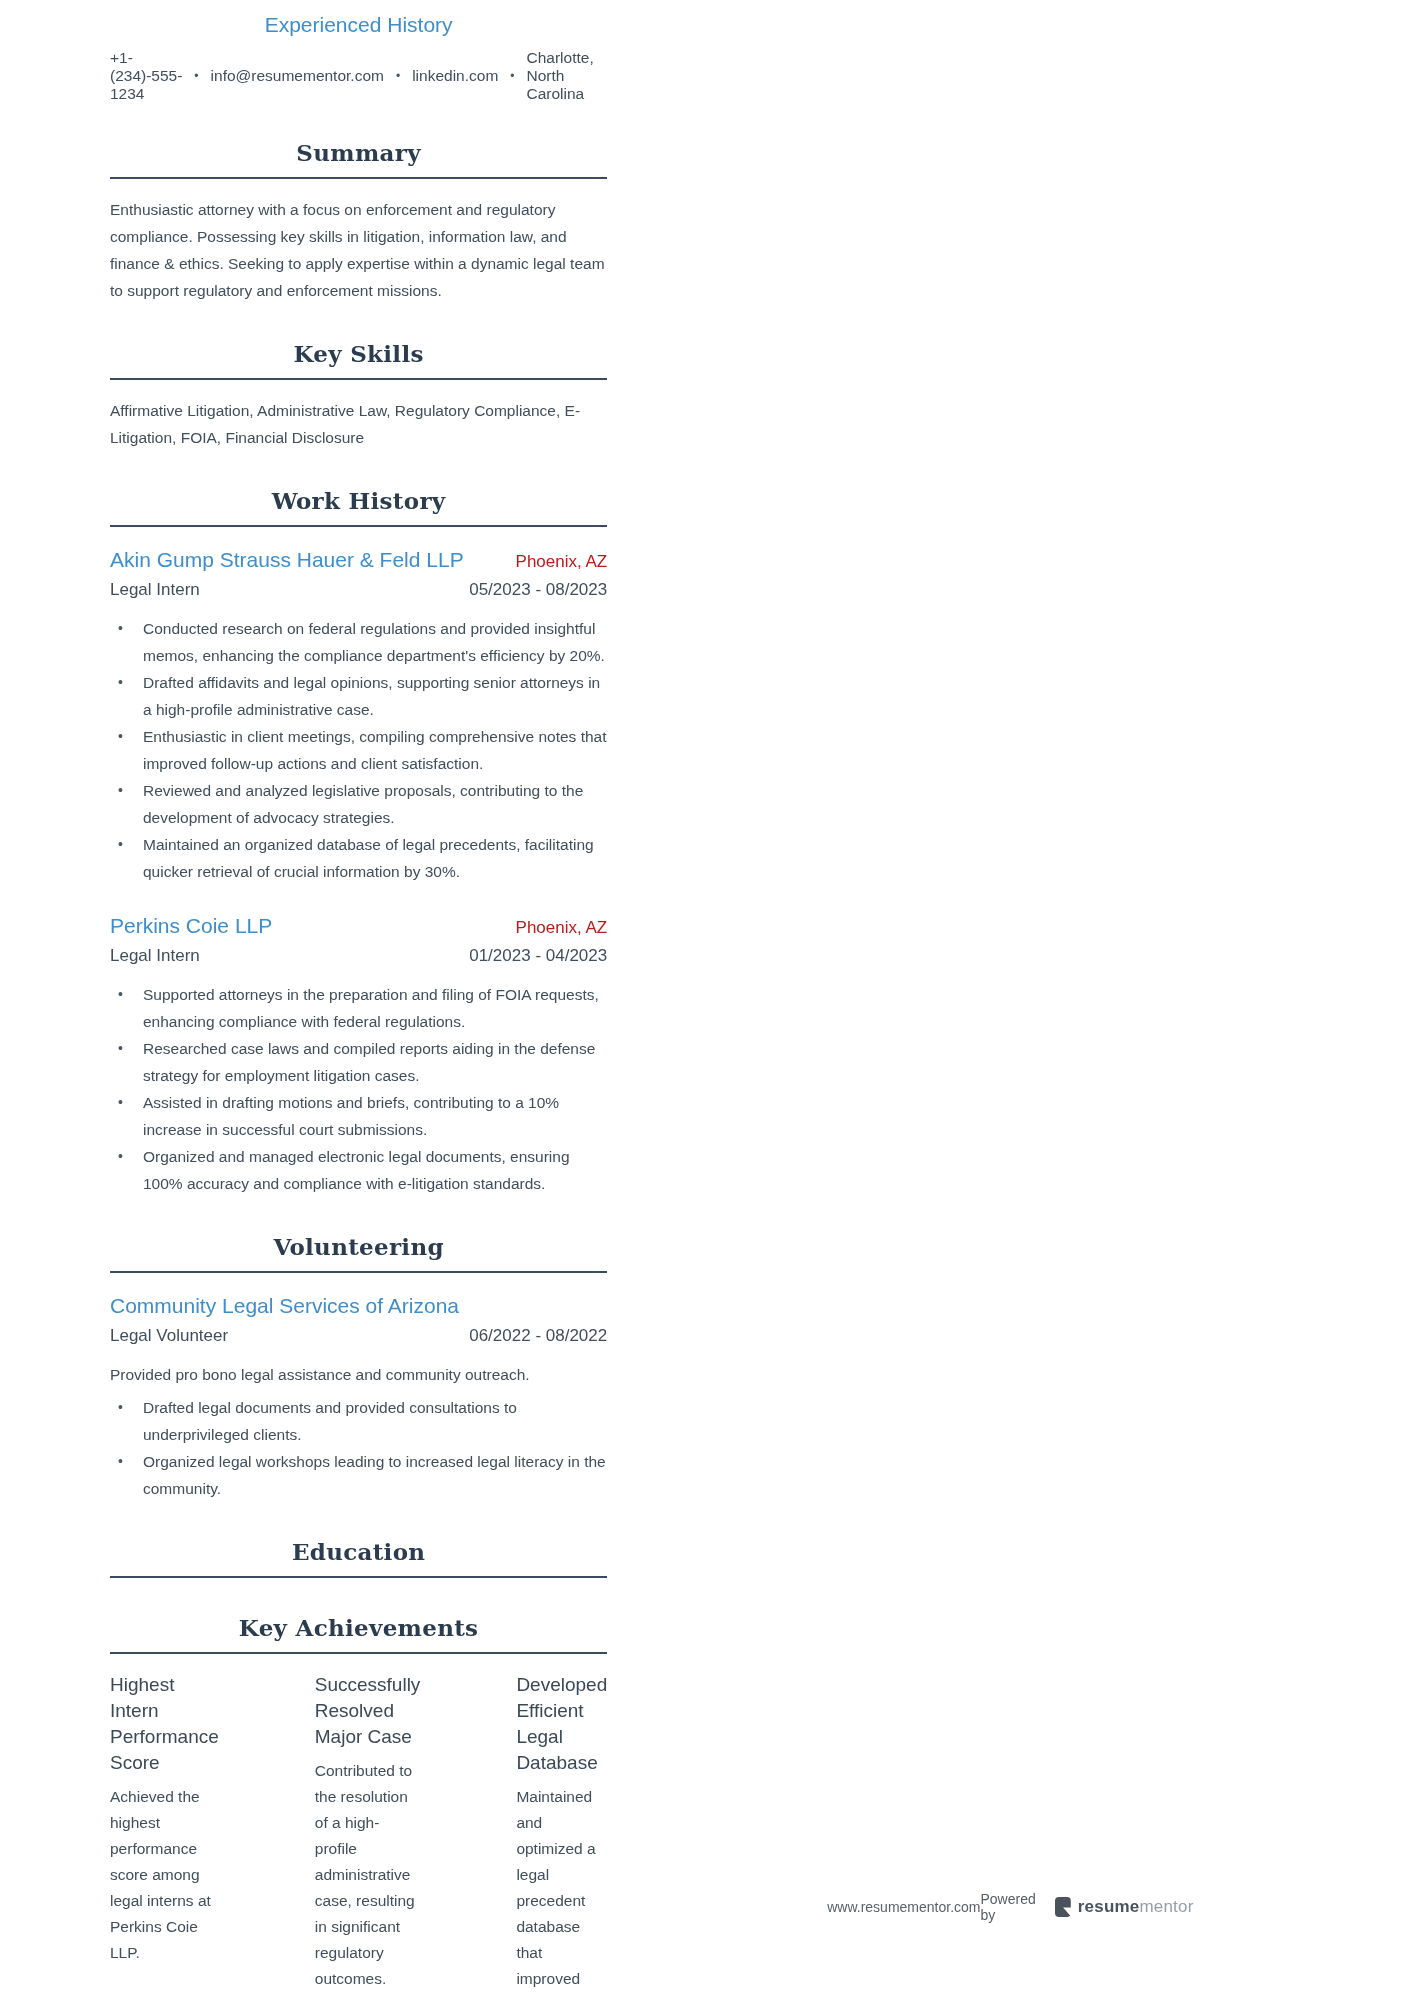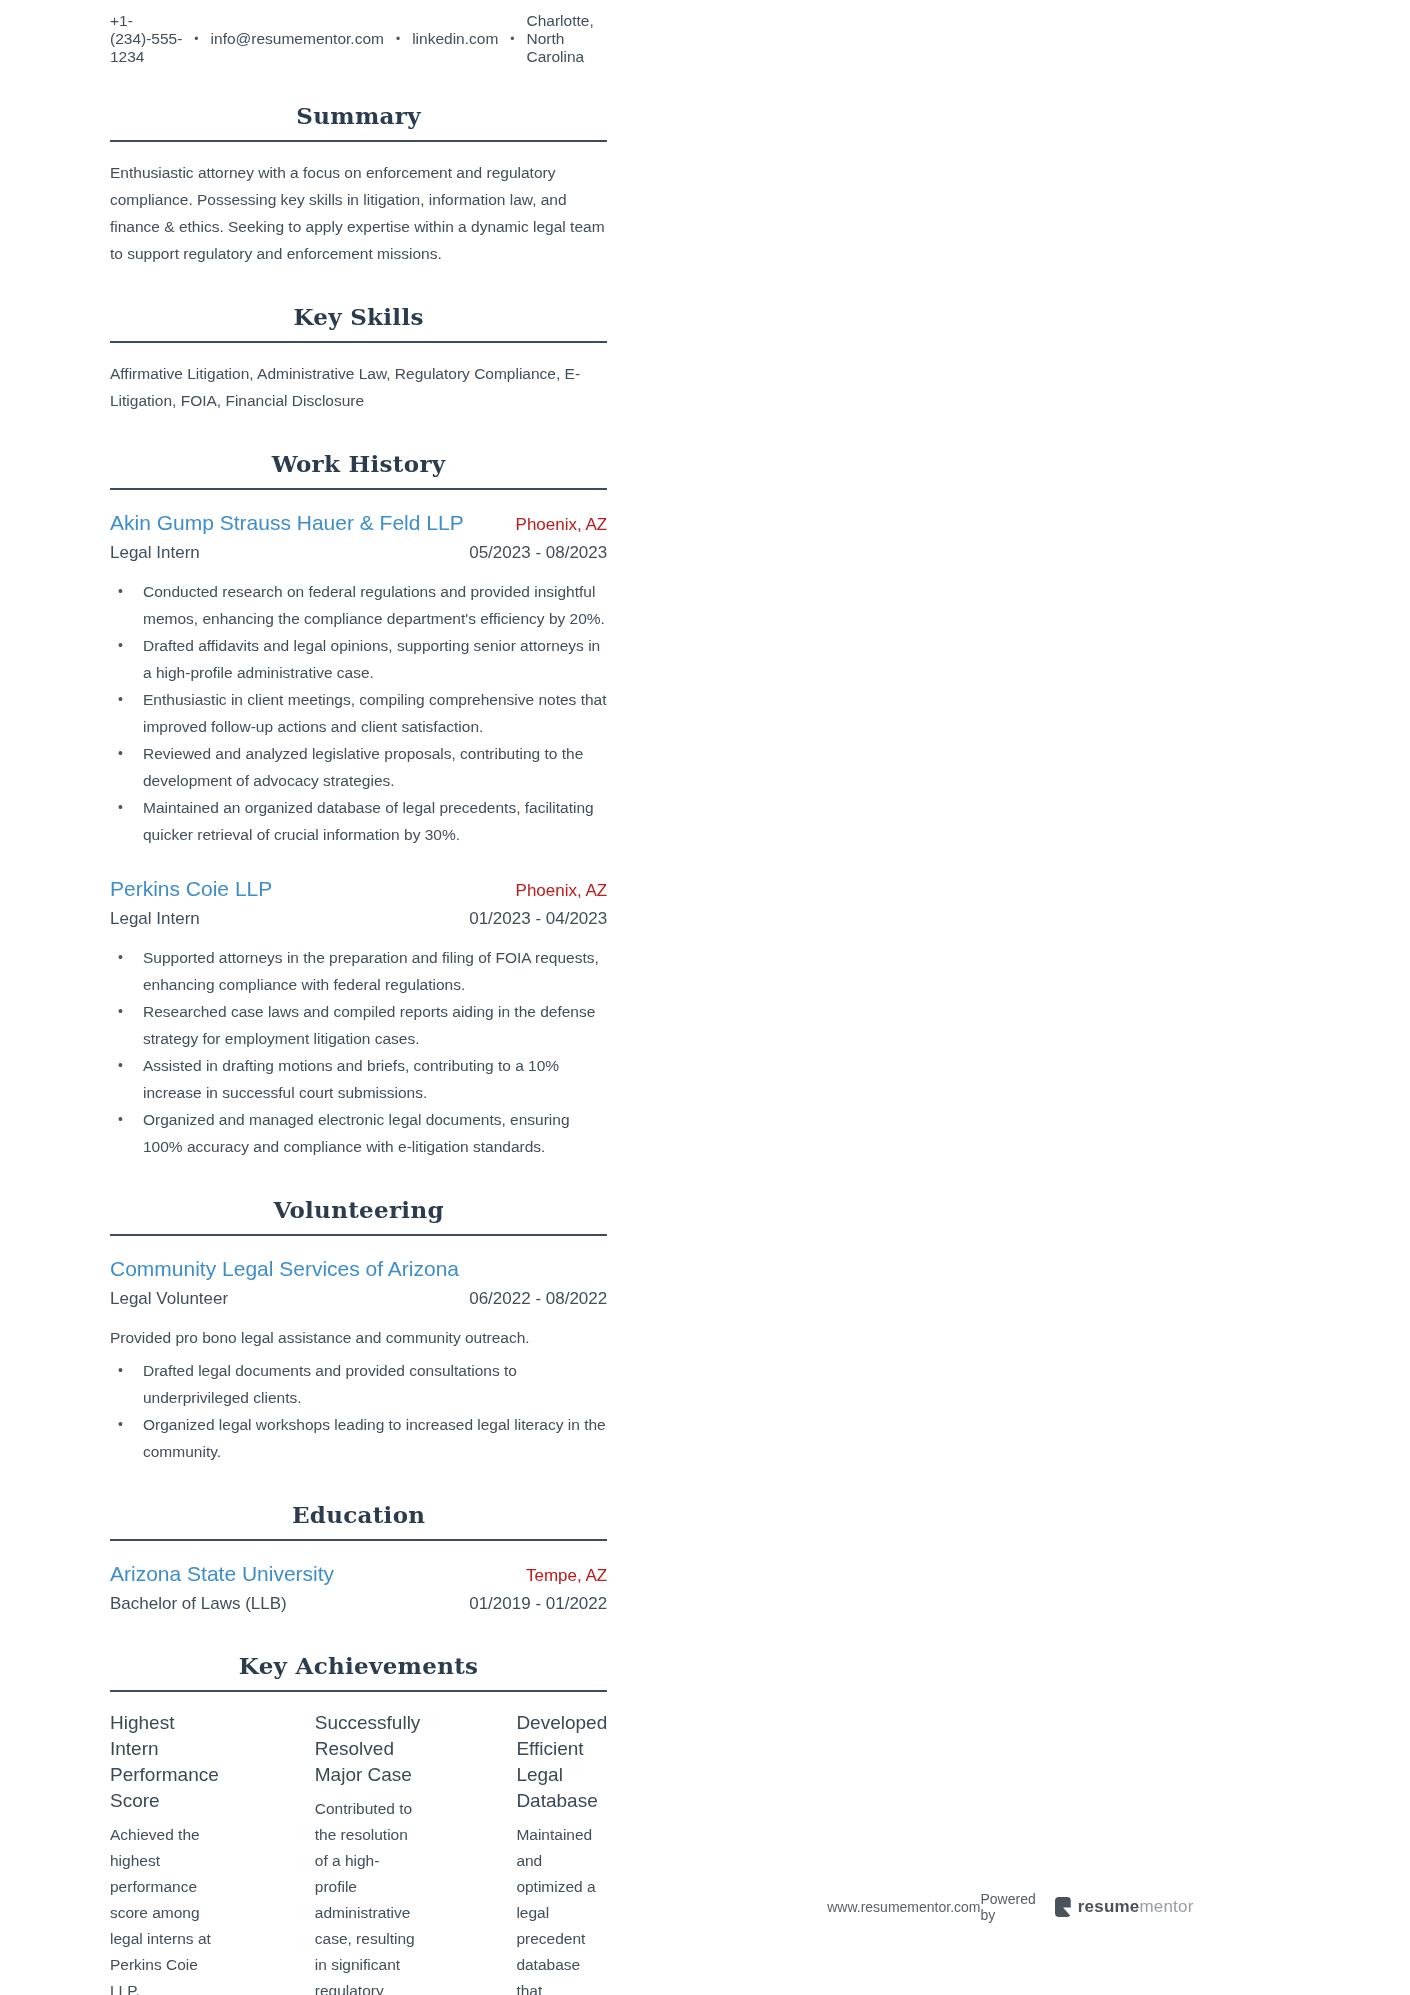--- a/index.html
+++ b/index.html
@@ -166,30 +166,20 @@
       <div class="para" style="margin-top:13px;">Provided pro bono legal assistance and community outreach.</div>
       <ul class="bullets" style="margin-top:6px;">
         <li>Drafted legal documents and provided consultations to underprivileged clients.</li>
         <li>Organized legal workshops leading to increased legal literacy in the community.</li>
       </ul>
     </div>
 
     <div class="section-heading">Education</div>
     <hr class="rule">
 
-    <div class="entry">
-      <div class="entry-row">
-        <span class="company">Arizona State University</span>
-        <span class="loc">Tempe, AZ</span>
-      </div>
-      <div class="role-row">
-        <span class="role">Bachelor of Laws (LLB)</span>
-        <span class="dates">01/2019 - 01/2022</span>
-      </div>
-    </div>
 
     <div class="section-heading">Key Achievements</div>
     <hr class="rule">
 
     <div class="ka-grid">
       <div>
         <div class="ka-title">Highest Intern Performance Score</div>
         <div class="ka-text">Achieved the highest performance score among legal interns at Perkins Coie LLP.</div>
       </div>
       <div>

